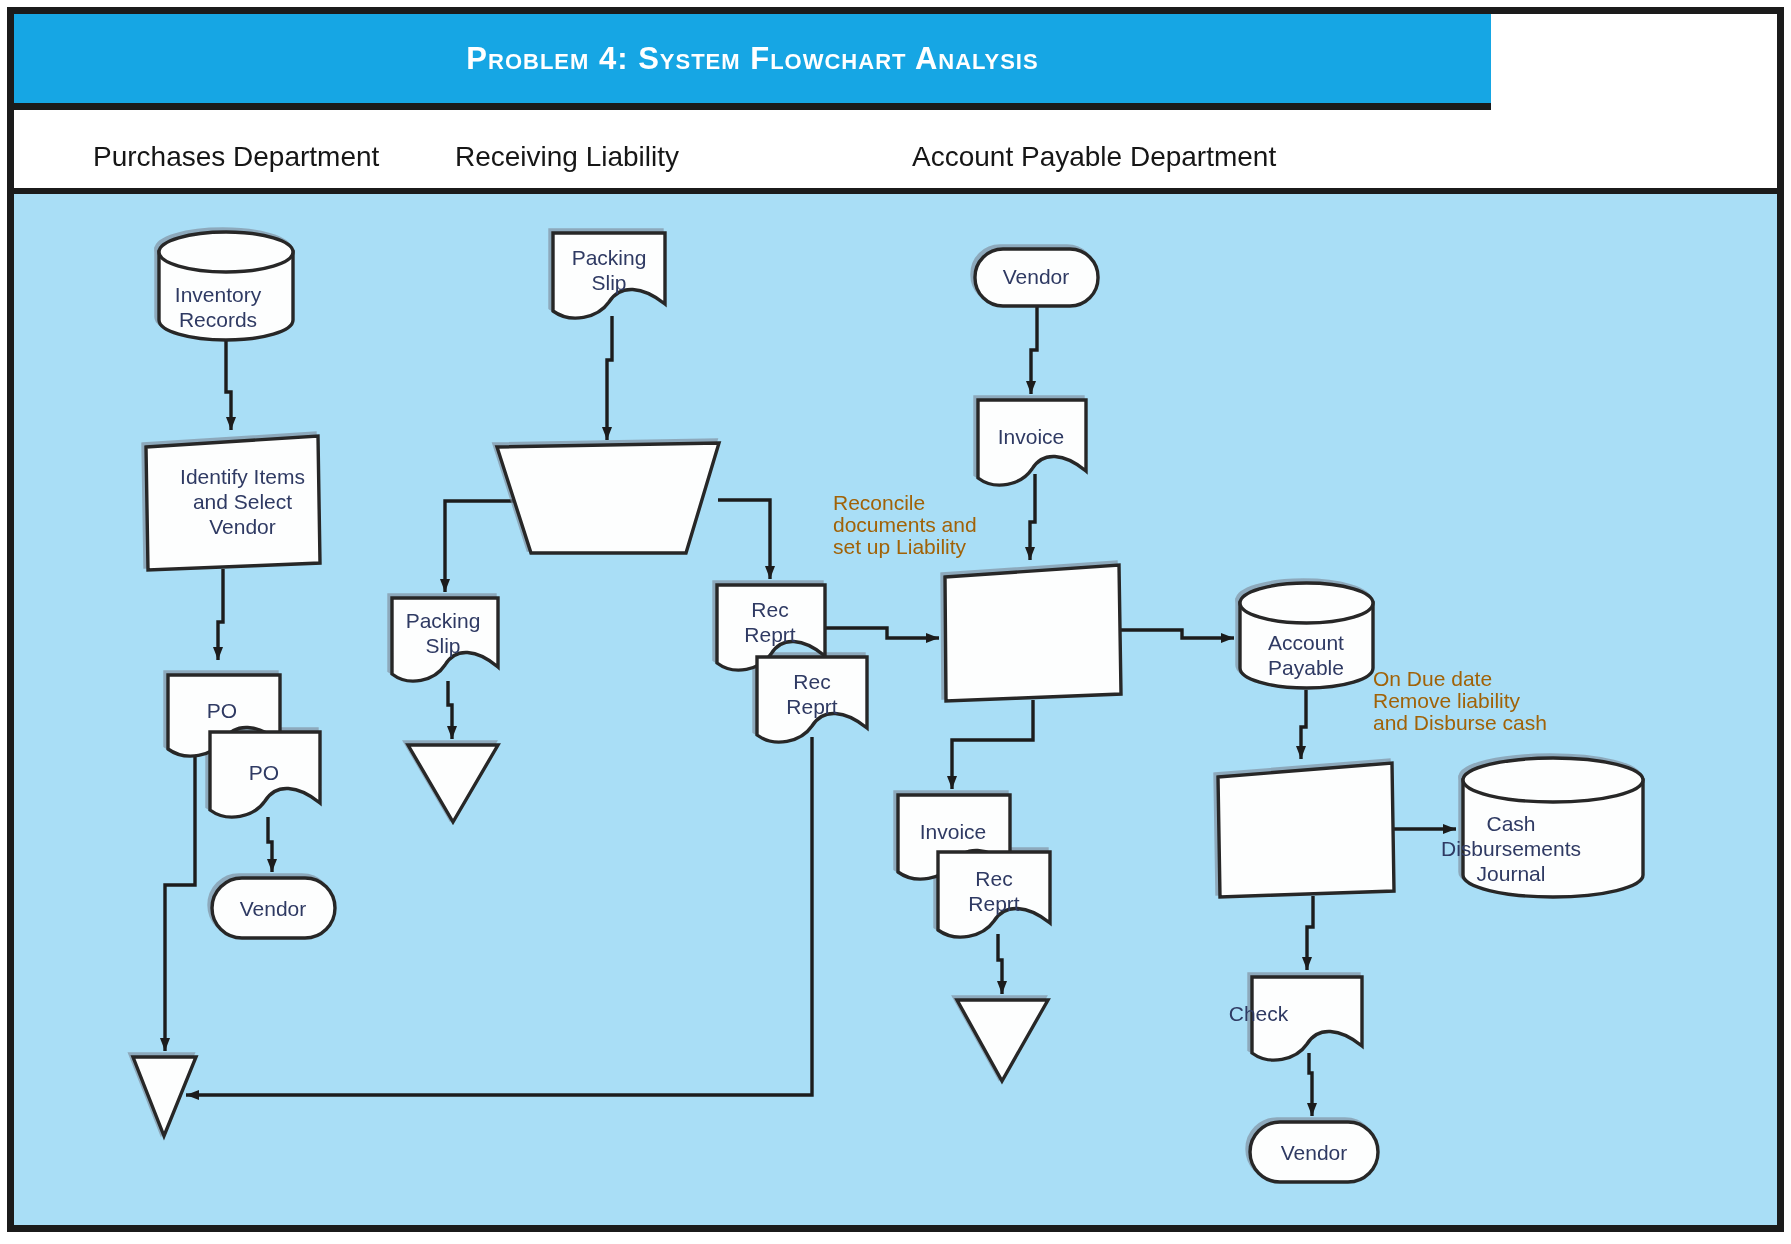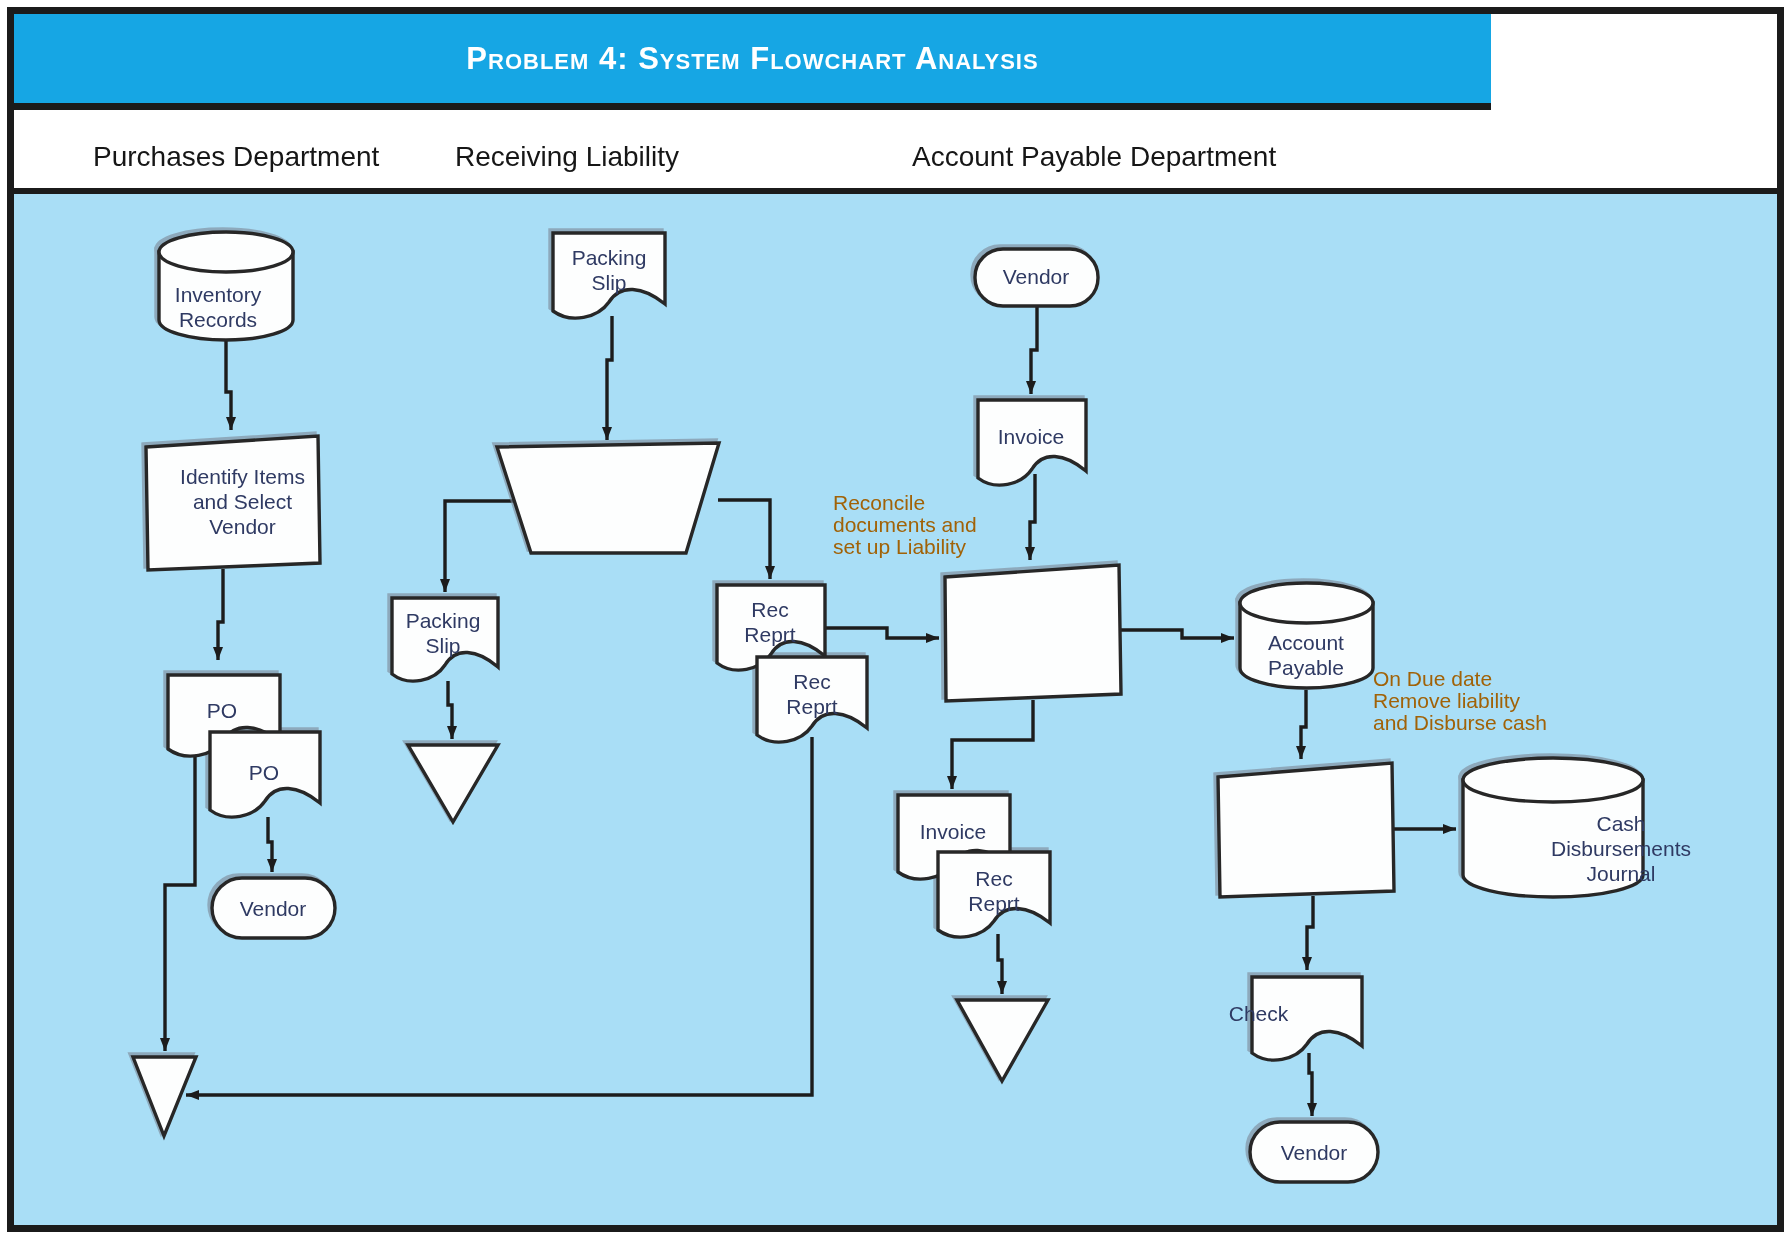--- a/index.html
+++ b/index.html
@@ -150,21 +150,21 @@
 Reprt</div>
   <div class="nlabel" style="left:753px;top:669px;width:118px;">Rec
 Reprt</div>
   <div class="nlabel" style="left:976px;top:264px;width:120px;">Vendor</div>
   <div class="nlabel" style="left:972px;top:424px;width:118px;">Invoice</div>
   <div class="nlabel" style="left:1241px;top:630px;width:130px;text-align:center;">Account
 Payable</div>
   <div class="nlabel" style="left:894px;top:819px;width:118px;">Invoice</div>
   <div class="nlabel" style="left:935px;top:866px;width:118px;">Rec
 Reprt</div>
-  <div class="nlabel" style="left:1526px;top:811px;width:190px;">Cash
+  <div class="nlabel" style="left:1416px;top:811px;width:190px;">Cash
 Disbursements
 Journal</div>
   <div class="nlabel" style="left:1196px;top:1001px;width:125px;">Check</div>
   <div class="nlabel" style="left:1254px;top:1140px;width:120px;">Vendor</div>
 
   <div class="note" style="left:833px;top:492px;width:200px;">Reconcile
 documents and
 set up Liability</div>
   <div class="note" style="left:1373px;top:668px;width:220px;">On Due date
 Remove liability

